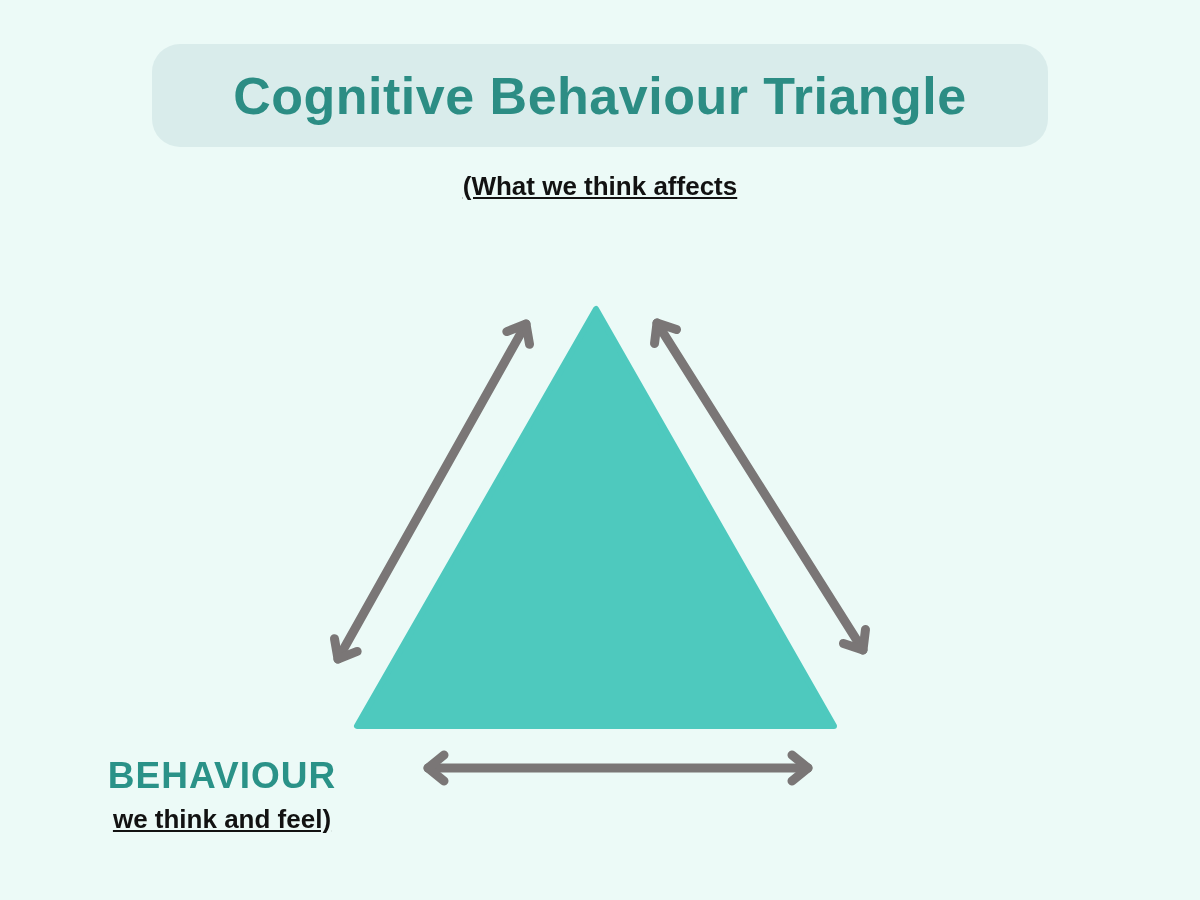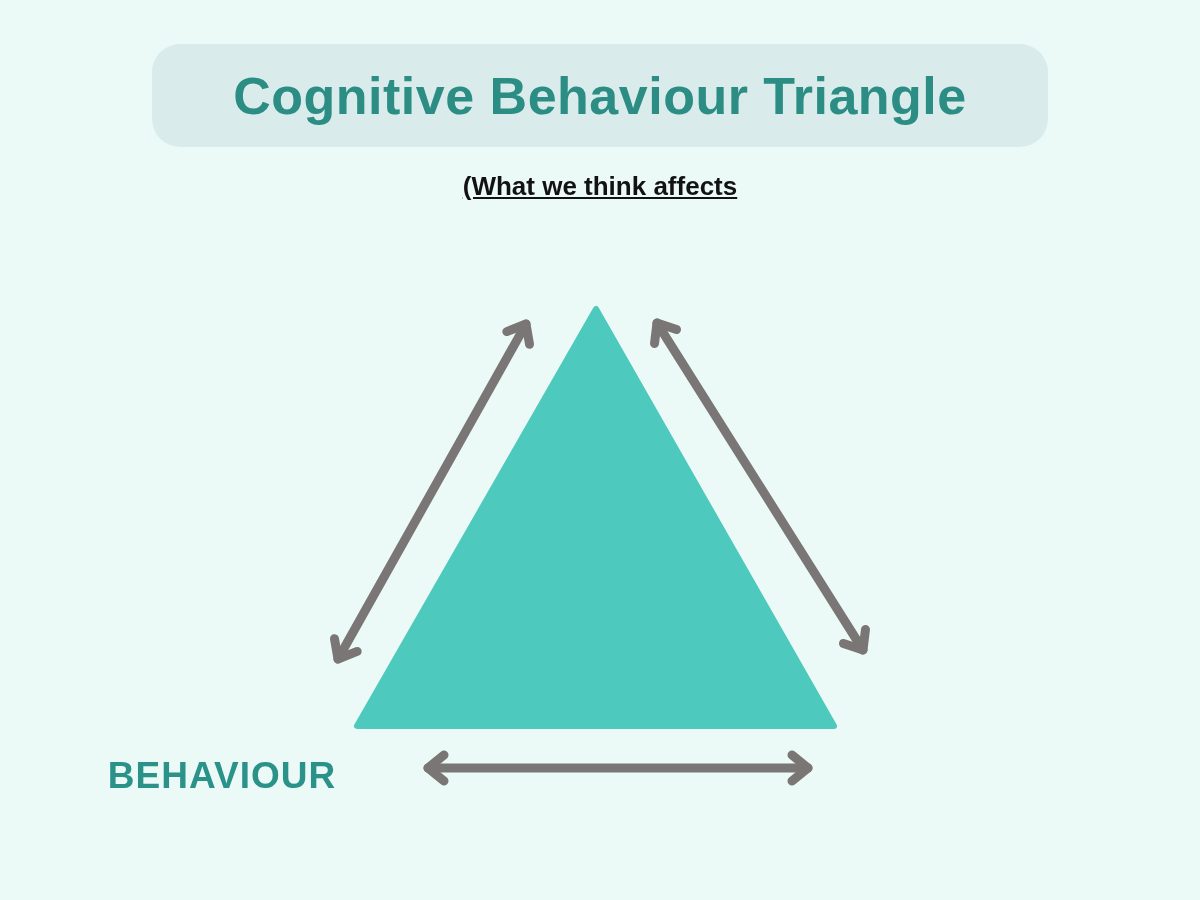--- a/index.html
+++ b/index.html
@@ -107,19 +107,20 @@
 
 <div class="node node-thoughts">
   <div class="desc">
     <div>(What we think affects</div>
   </div>
 </div>
 
 <div class="node node-behaviour">
   <div class="label">BEHAVIOUR</div>
   <div class="desc">
+    <div>we think and feel)</div>
   </div>
 </div>
 
 <div class="node node-emotions">
   <div class="desc">
   </div>
 </div>
 
 </body></html>

